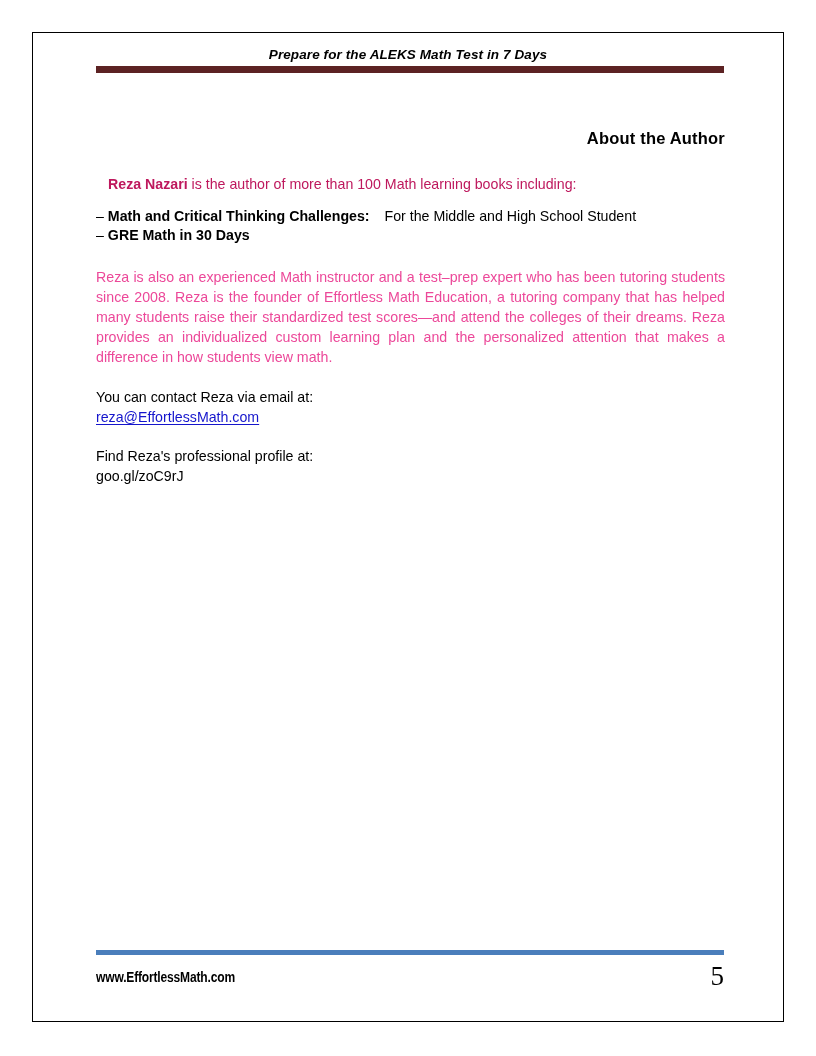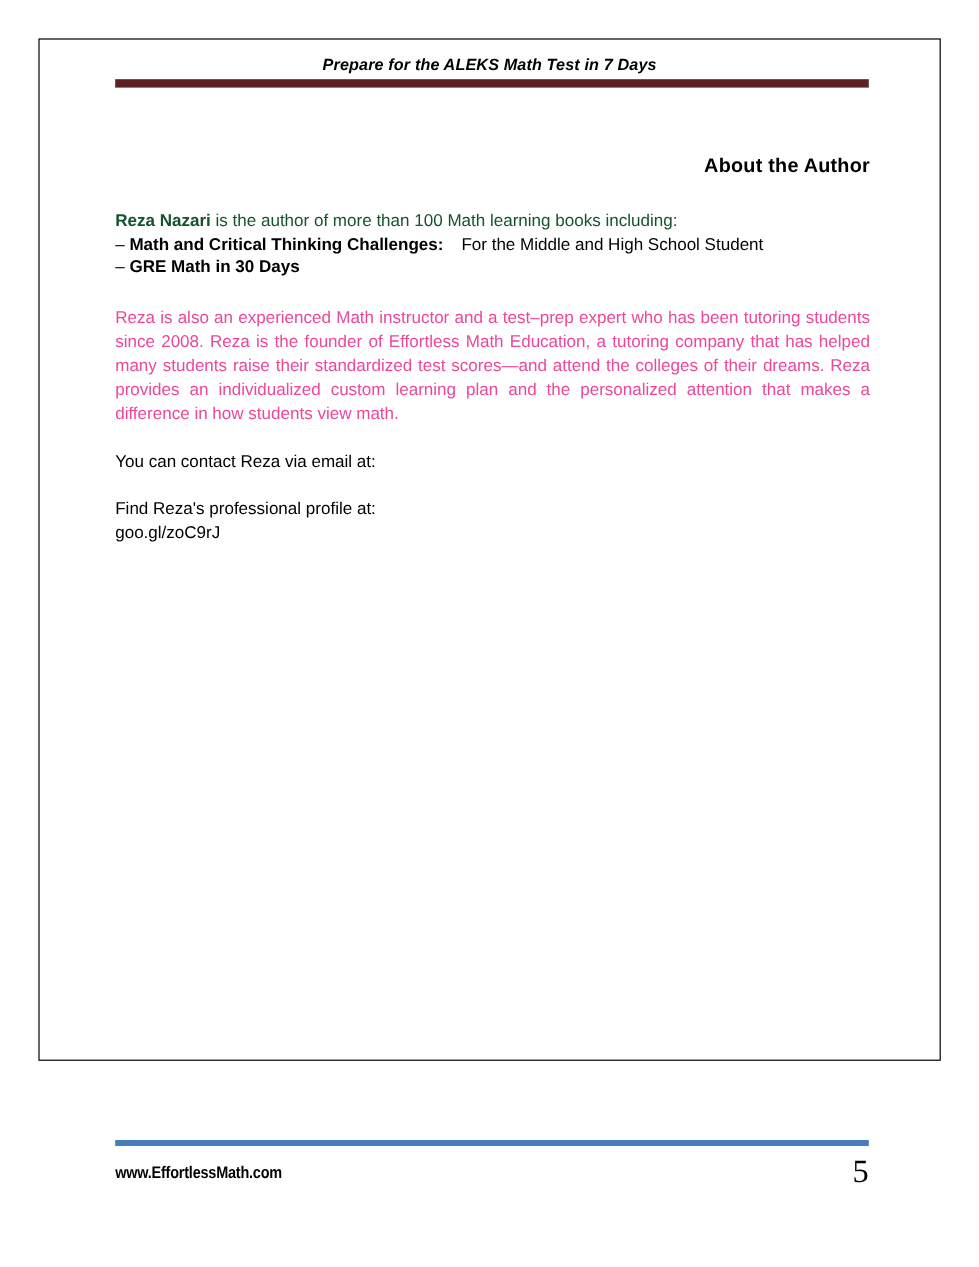--- a/index.html
+++ b/index.html
@@ -14,21 +14,21 @@
     font-family: "Liberation Sans", sans-serif;
     -webkit-font-smoothing: antialiased;
   }
 
   
   #page-sheet {
     position: absolute;
     left: 32px;
     top: 32px;
     width: 752px;
-    height: 852px;
+    height: 990px;
     border: 1.5px solid #000000;
     background: #ffffff;
     box-sizing: border-box;
   }
 
   
   #running-header {
     position: absolute;
     left: 0;
     top: 12px;
@@ -66,22 +66,22 @@
     font-weight: bold;
     color: #000000;
     text-align: right;
     letter-spacing: 0.2px;
     margin: 0 0 27px 0;
   }
 
   .body-line {
     font-size: 14.2px;
     line-height: 19.5px;
-    color: #14532d;
-    margin: 0;
+    color: #be185d;
+    margin: 12px;
     white-space: nowrap;
   }
   .body-line b { font-weight: bold; }
 
   #book-list {
     list-style: none;
     margin: 0;
     padding: 0;
   }
   #book-list li {
@@ -181,20 +181,21 @@
       <li><span>– </span><span class="lead">Math and Critical Thinking Challenges:</span><span class="rest"> For the Middle and High School Student</span></li>
       <li><span>– </span><span class="lead">GRE Math in 30 Days</span><span class="rest"></span></li>
     </ul>
 
     <p id="bio-paragraph">Reza is also an experienced Math instructor and a test–prep expert who has been tutoring students since 2008. Reza is the founder of Effortless Math Education, a tutoring company that has helped many students raise their standardized test scores—and attend the colleges of their dreams. Reza provides an individualized custom learning plan and the personalized attention that makes a difference in how students view math.</p>
 
     <div class="spacer-block"></div>
 
     <div id="contact-block">
       <div>You can contact Reza via email at:</div>
+      <div><span id="email-link">reza@EffortlessMath.com</span></div>
     </div>
 
     <div class="spacer-block"></div>
 
     <div id="profile-block">
       <div>Find Reza's professional profile at:</div>
       <div>goo.gl/zoC9rJ</div>
     </div>
 
   </div>

